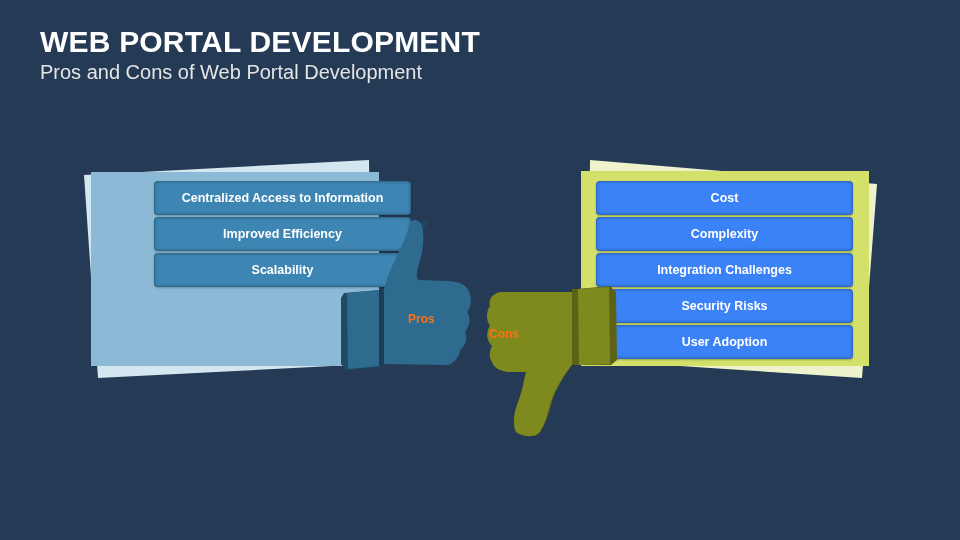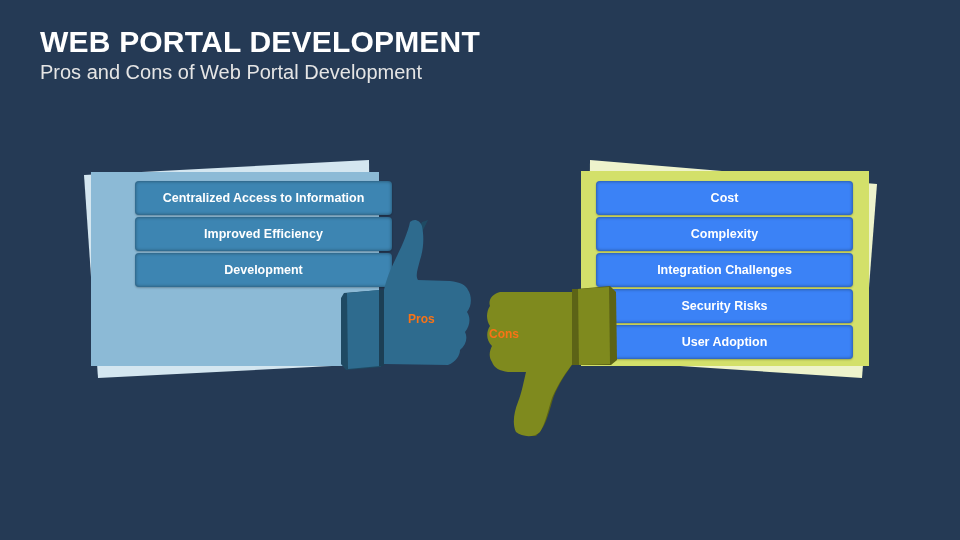--- a/index.html
+++ b/index.html
@@ -18,24 +18,24 @@
 <body>
 
 <div class="title">WEB PORTAL DEVELOPMENT</div>
 <div class="subtitle">Pros and Cons of Web Portal Development</div>
 
 <div>
   <svg class="paper" style="left:0;top:0;" width="960" height="540">
     <polygon points="84,175 369,160 371,364 98,378" fill="#d4e6f0"></polygon>
     <rect x="91" y="172" width="288" height="194" fill="#8cbad6"></rect>
   </svg>
-  <div class="rows pros" style="left:104px;top:181px;width:257px;padding-left:31px;">
+  <div class="rows pros" style="left:123px;top:181px;width:257px;padding-left:31px;">
     <div class="row">Centralized Access to Information</div>
     <div class="row">Improved Efficiency</div>
-    <div class="row">Development</div>
+    <div class="row">Scalability</div>
   </div>
 </div>
 
 <div>
   <svg class="paper" style="left:0;top:0;" width="960" height="540">
     <polygon points="590,160 877,184 862,378 588,360" fill="#eef3cc"></polygon>
     <rect x="581" y="171" width="288" height="195" fill="#d3e06a"></rect>
   </svg>
   <div class="rows cons" style="left:596px;top:181px;width:257px;">
     <div class="row">Cost</div>

